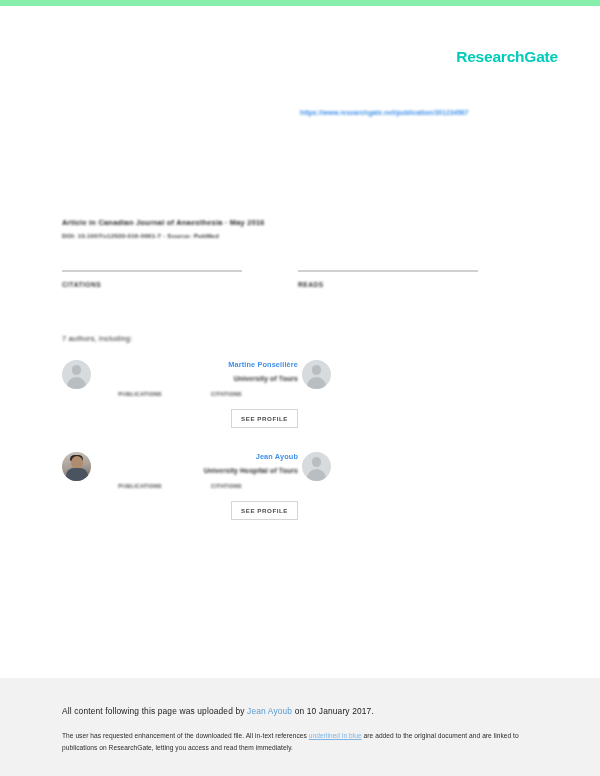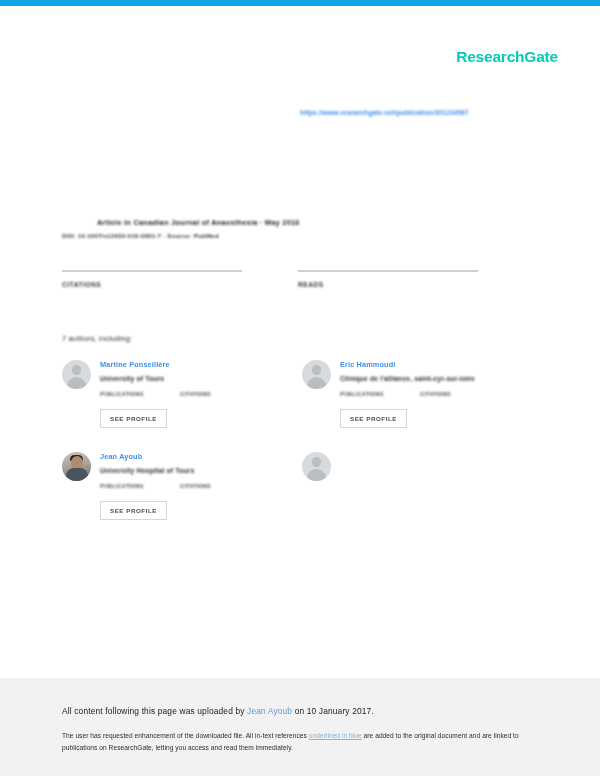--- a/index.html
+++ b/index.html
@@ -11,21 +11,21 @@
     width: 600px;
     height: 776px;
     overflow: hidden;
     font-family: "Liberation Sans", sans-serif;
   }
 
   .page {
     position: relative;
     width: 600px;
     height: 600px;
-    background: #0ea5e9;
+    background: #86efac;
   }
 
   .sheet {
     position: absolute;
     left: 0;
     top: 6px;
     width: 600px;
     height: 672px;
     background: #ffffff;
   }
@@ -60,21 +60,20 @@
     top: 212px;
     width: 430px;
   }
   .meta-line1 {
     font-size: 7.4px;
     font-weight: bold;
     color: #262626;
     letter-spacing: 0.25px;
     filter: blur(0.85px);
     margin-bottom: 5px;
-    margin-left: 35px;
   }
   .meta-line2 {
     font-size: 6.2px;
     font-weight: bold;
     color: #3a3a3a;
     letter-spacing: 0.2px;
     filter: blur(0.85px);
   }
 
   
@@ -195,20 +194,21 @@
     height: 6px;
     margin-left: -6.5px;
     border-radius: 6px 6px 2px 2px;
     background: #2d2623;
   }
 
   .author-info {
     padding-left: 9px;
     padding-top: 2px;
     flex: 1;
+    text-align: right;
   }
   .author-name {
     font-size: 7.3px;
     font-weight: bold;
     color: #3f90e8;
     letter-spacing: 0.15px;
     filter: blur(0.75px);
     margin-bottom: 6px;
   }
   .author-affil {
@@ -339,35 +339,20 @@
           </div>
           <div class="see-profile">SEE PROFILE</div>
         </div>
       </div>
 
       <div class="author-card">
         <div class="avatar">
           <div class="head"></div>
             <div class="body"></div>
         </div>
-        <div class="author-info">
-          <div class="author-name">Eric Hammoudi</div>
-          <div class="author-affil">Clinique de l'alliance, saint-cyr-sur-loire</div>
-          <div class="author-stats">
-            <div class="astat">
-              <div class="astat-num"></div>
-              <div class="astat-label">PUBLICATIONS</div>
-            </div>
-            <div class="astat">
-              <div class="astat-num"></div>
-              <div class="astat-label">CITATIONS</div>
-            </div>
-          </div>
-          <div class="see-profile">SEE PROFILE</div>
-        </div>
       </div>
 
       <div class="author-card">
         <div class="avatar photo">
           <div class="hair"></div>
             <div class="head"></div>
             <div class="body"></div>
         </div>
         <div class="author-info">
           <div class="author-name">Jean Ayoub</div>

